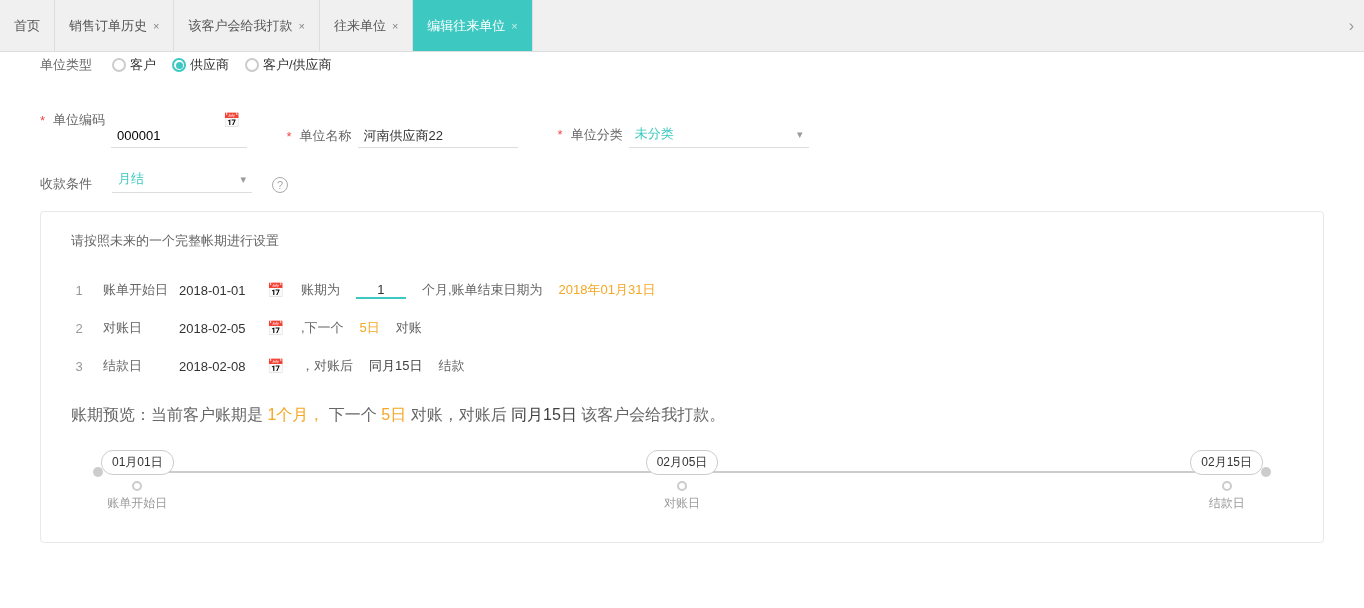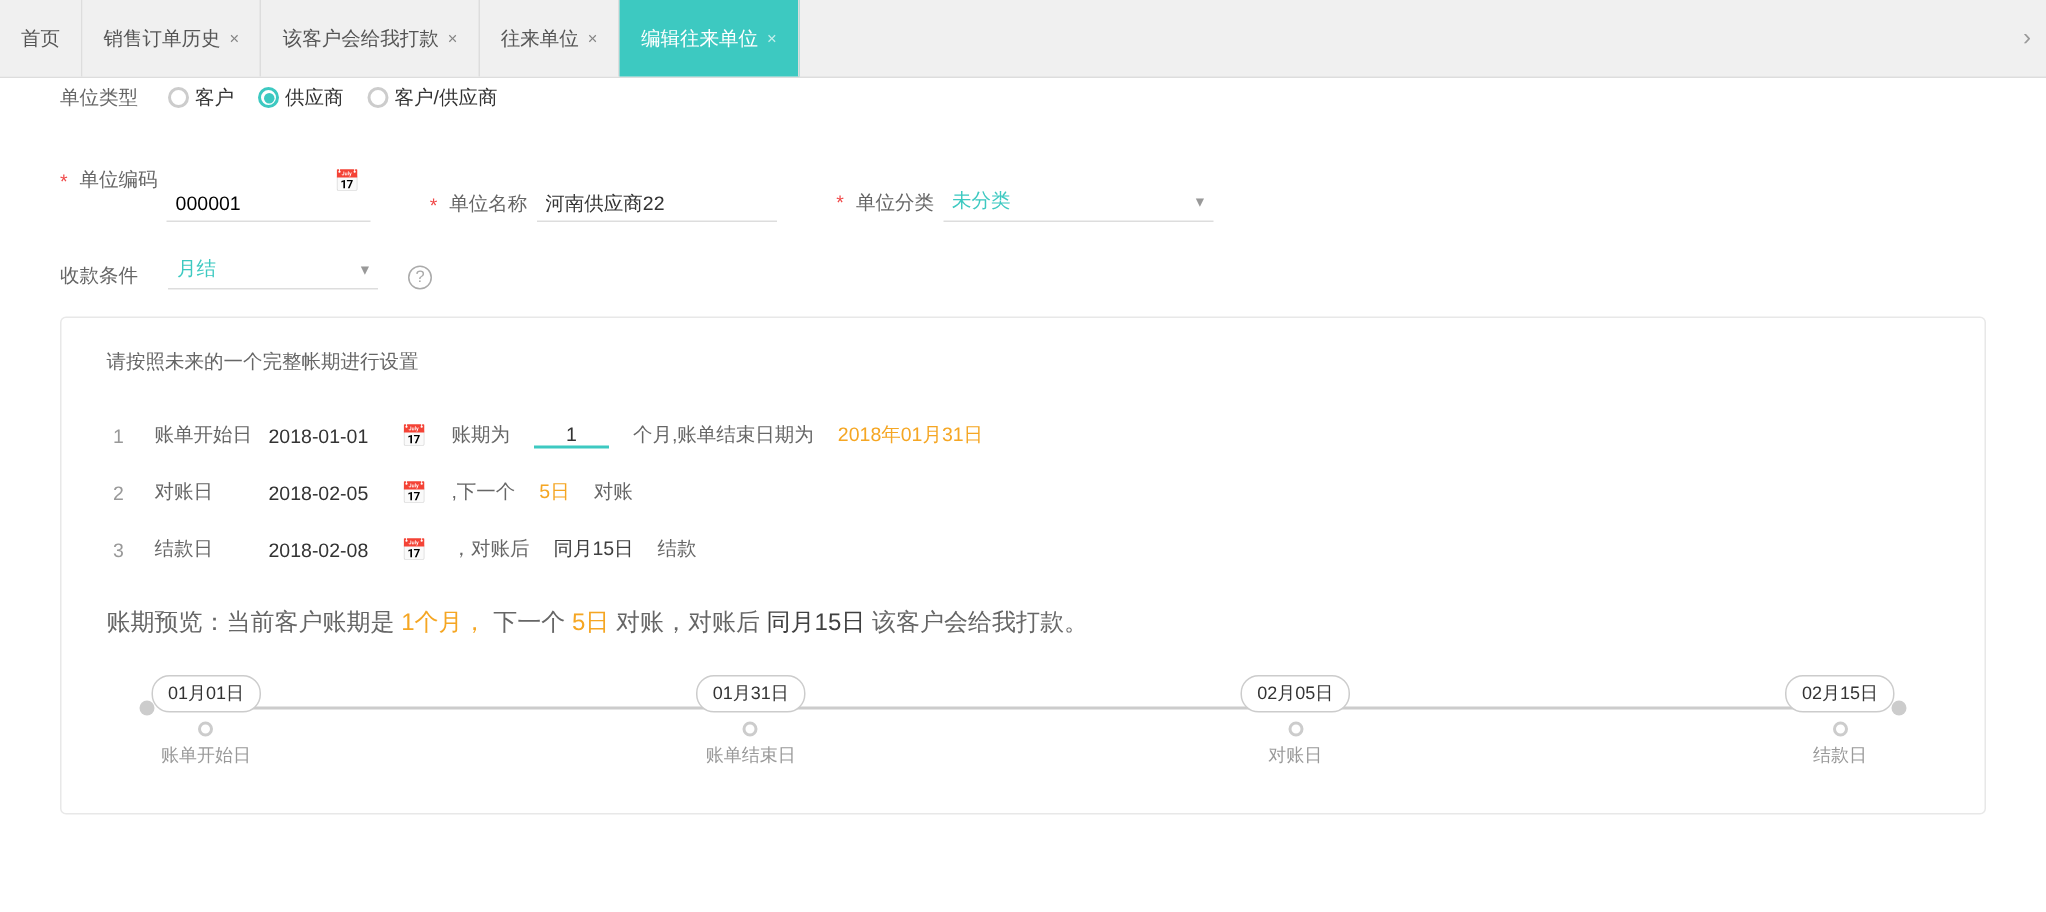--- a/index.html
+++ b/index.html
@@ -394,25 +394,20 @@
         <div style="position:absolute;top:17px;right:22px;width:10px;height:10px;border-radius:50%;background:#ccc;"></div>
 
         <div style="display:flex; justify-content:space-between; align-items:flex-start; padding:0 10px;">
 
           <div class="timeline-point" style="align-items:center;">
             <div class="timeline-badge">01月01日</div>
             <div style="width:10px;height:10px;border-radius:50%;background:#fff;border:2px solid #ccc;"></div>
             <div class="timeline-label">账单开始日</div>
           </div>
 
-          <div class="timeline-point" style="align-items:center;">
-            <div class="timeline-badge">01月31日</div>
-            <div style="width:10px;height:10px;border-radius:50%;background:#fff;border:2px solid #ccc;"></div>
-            <div class="timeline-label">账单结束日</div>
-          </div>
 
           <div class="timeline-point" style="align-items:center;">
             <div class="timeline-badge">02月05日</div>
             <div style="width:10px;height:10px;border-radius:50%;background:#fff;border:2px solid #ccc;"></div>
             <div class="timeline-label">对账日</div>
           </div>
 
           <div class="timeline-point" style="align-items:center;">
             <div class="timeline-badge">02月15日</div>
             <div style="width:10px;height:10px;border-radius:50%;background:#fff;border:2px solid #ccc;"></div>

